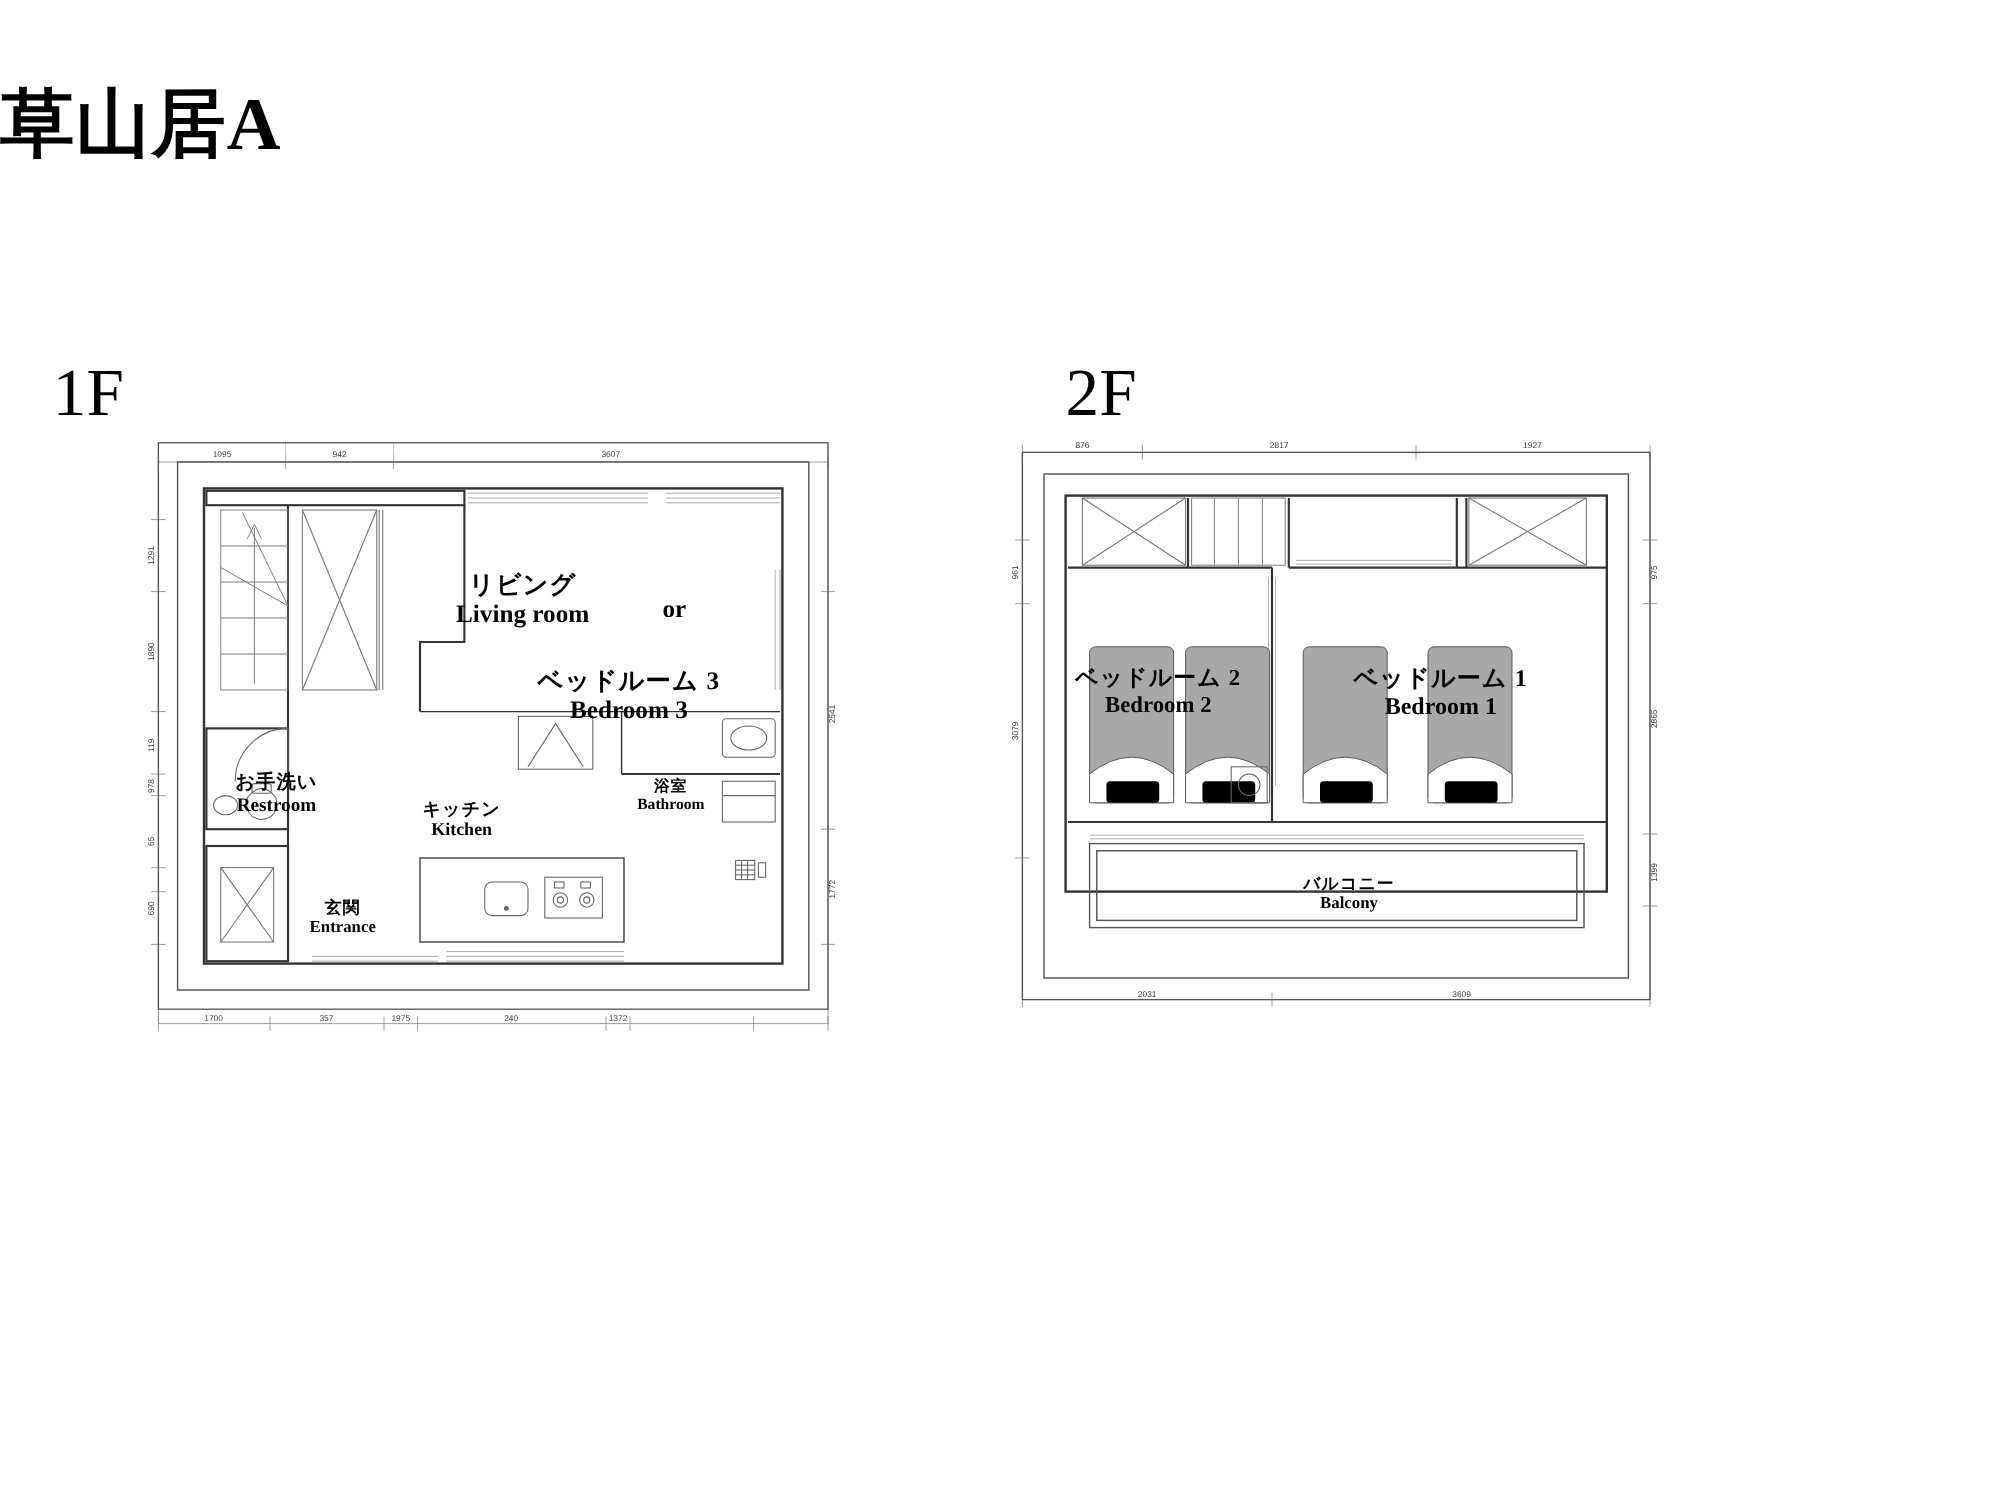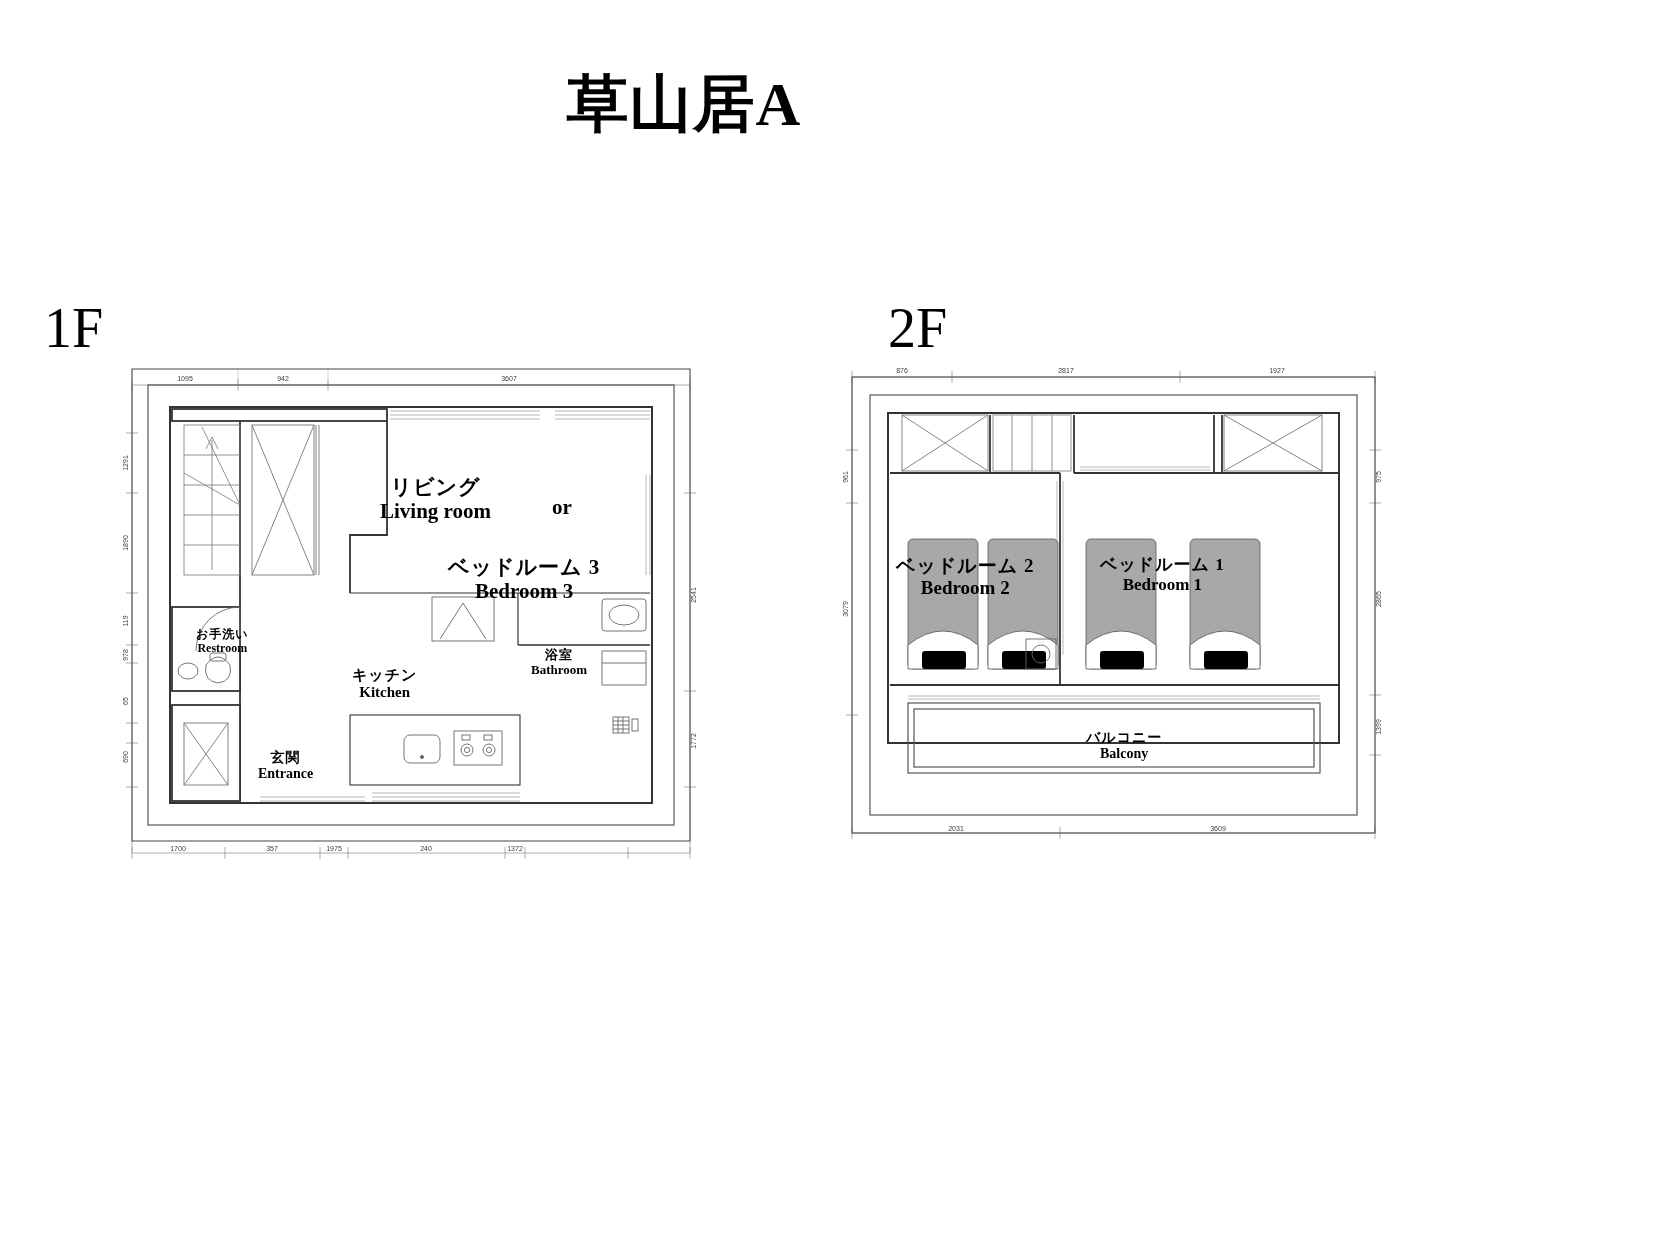--- a/index.html
+++ b/index.html
@@ -19,21 +19,20 @@
     inset: 0;
     background: #ffffff;
   }
 
   
   .title-block {
     position: absolute;
     top: 72px;
     left: 0;
     width: 1368px;
-    text-align: center;
   }
   .title-jp {
     font-family: "Liberation Serif", "DejaVu Serif", serif;
     font-size: 62px;
     font-weight: 700;
     letter-spacing: 1px;
     line-height: 1.05;
     color: #000;
   }
   .title-en {
@@ -77,28 +76,28 @@
     white-space: nowrap;
     pointer-events: none;
   }
   .room-label .jp { display: block; letter-spacing: 1px; }
   .room-label .en { display: block; text-align: center; }
 
   
   #lbl-living   { left: 380px; top: 475px; font-size: 21px; }
   #lbl-or       { left: 552px; top: 495px; font-size: 21px; }
   #lbl-bed3     { left: 448px; top: 555px; font-size: 21px; }
-  #lbl-restroom { left: 196px; top: 628px; font-size: 12px; }
+  #lbl-restroom { left: 196px; top: 644px; font-size: 16px; }
   #lbl-kitchen  { left: 352px; top: 667px; font-size: 15px; }
   #lbl-bathroom { left: 531px; top: 647px; font-size: 13px; }
   #lbl-entrance { left: 258px; top: 750px; font-size: 14px; }
 
   
   #lbl-bed2    { left: 896px;  top: 555px; font-size: 19px; }
-  #lbl-bed1    { left: 1100px; top: 555px; font-size: 17px; }
+  #lbl-bed1    { left: 1128px; top: 555px; font-size: 20px; }
   #lbl-balcony { left: 1086px; top: 730px; font-size: 14px; }
 
   .dim-text {
     font-family: "Liberation Sans", "DejaVu Sans", sans-serif;
     font-size: 7px;
     fill: #3a3a3a;
   }
   .dim-text-v {
     font-family: "Liberation Sans", "DejaVu Sans", sans-serif;
     font-size: 7px;

